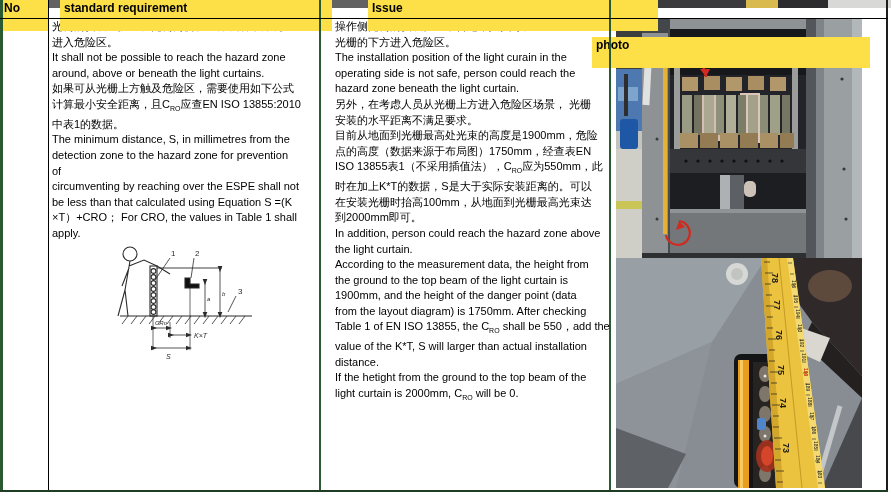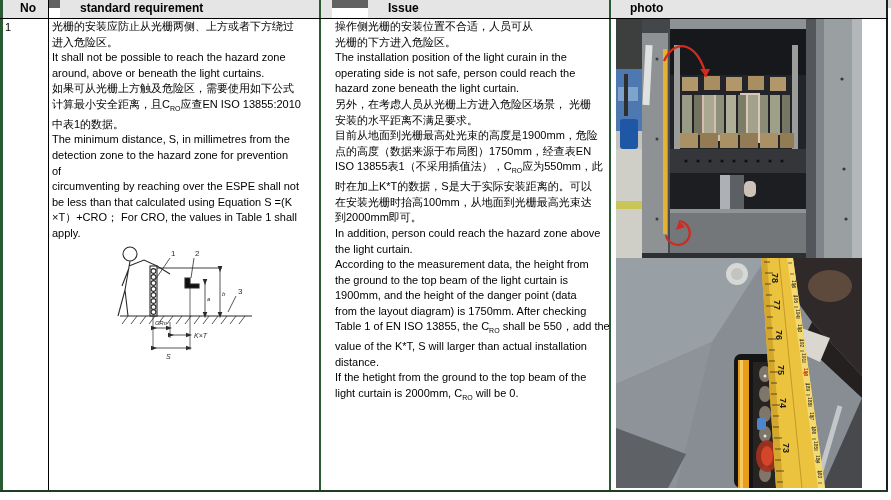--- a/index.html
+++ b/index.html
@@ -4,22 +4,22 @@
 <style>
   html,body{margin:0;padding:0;}
   body{
     width:891px;height:500px;position:relative;overflow:hidden;
     background:#ffffff;
     font-family:"Liberation Sans","DejaVu Sans",sans-serif;
     color:#000;
   }
   
   .hdr{
-    position:absolute;top:0;height:18px;background:#e5e5e5;
-    font-size:12px;font-weight:bold;line-height:17px;padding-left:20px;
+    position:absolute;top:0;height:31px;background:#fde047;
+    font-size:12px;font-weight:bold;line-height:17px;padding-left:4px;
     box-sizing:border-box;z-index:3;
   }
   
   .vline{position:absolute;top:0;z-index:4;}
   .hline{position:absolute;left:0;z-index:5;}
   
   .celltext{
     position:absolute;font-size:11px;line-height:15.6px;z-index:2;
     letter-spacing:0;
   }
@@ -35,21 +35,21 @@
   #bottom-strip{left:0;top:492px;width:891px;height:8px;background:#57575a;z-index:1;overflow:hidden;}
   #bottom-strip .seg{position:absolute;top:0;height:8px;}
 </style>
 </head>
 <body>
 
 <div>
   <div class="hdr" style="left:0;width:48px;">No</div>
   <div class="hdr" style="left:60px;width:272px;">standard requirement</div>
   <div class="hdr" style="left:320px;width:290px;margin-left:48px;">Issue</div>
-  <div class="hdr" style="left:610px;width:278px;">photo</div>
+  <div class="hdr" style="left:592px;width:278px;margin-top:37px;">photo</div>
 </div>
 
 <div class="vline" style="left:0;width:3px;height:492px;background:#2a5a32;"></div>
 <div class="vline" style="left:48px;width:1px;height:492px;background:#000;"></div>
 <div class="vline" style="left:319px;width:2px;height:492px;background:#2a5a32;"></div>
 <div class="vline" style="left:609px;width:2px;height:492px;background:#2a5a32;"></div>
 <div class="vline" style="left:886px;width:2px;height:492px;background:#1c1c1c;"></div>
 <div class="hline" style="top:18px;width:888px;height:1px;background:#000;"></div>
 <div class="hline" style="top:490px;width:888px;height:2px;background:#1e3d24;"></div>
 

